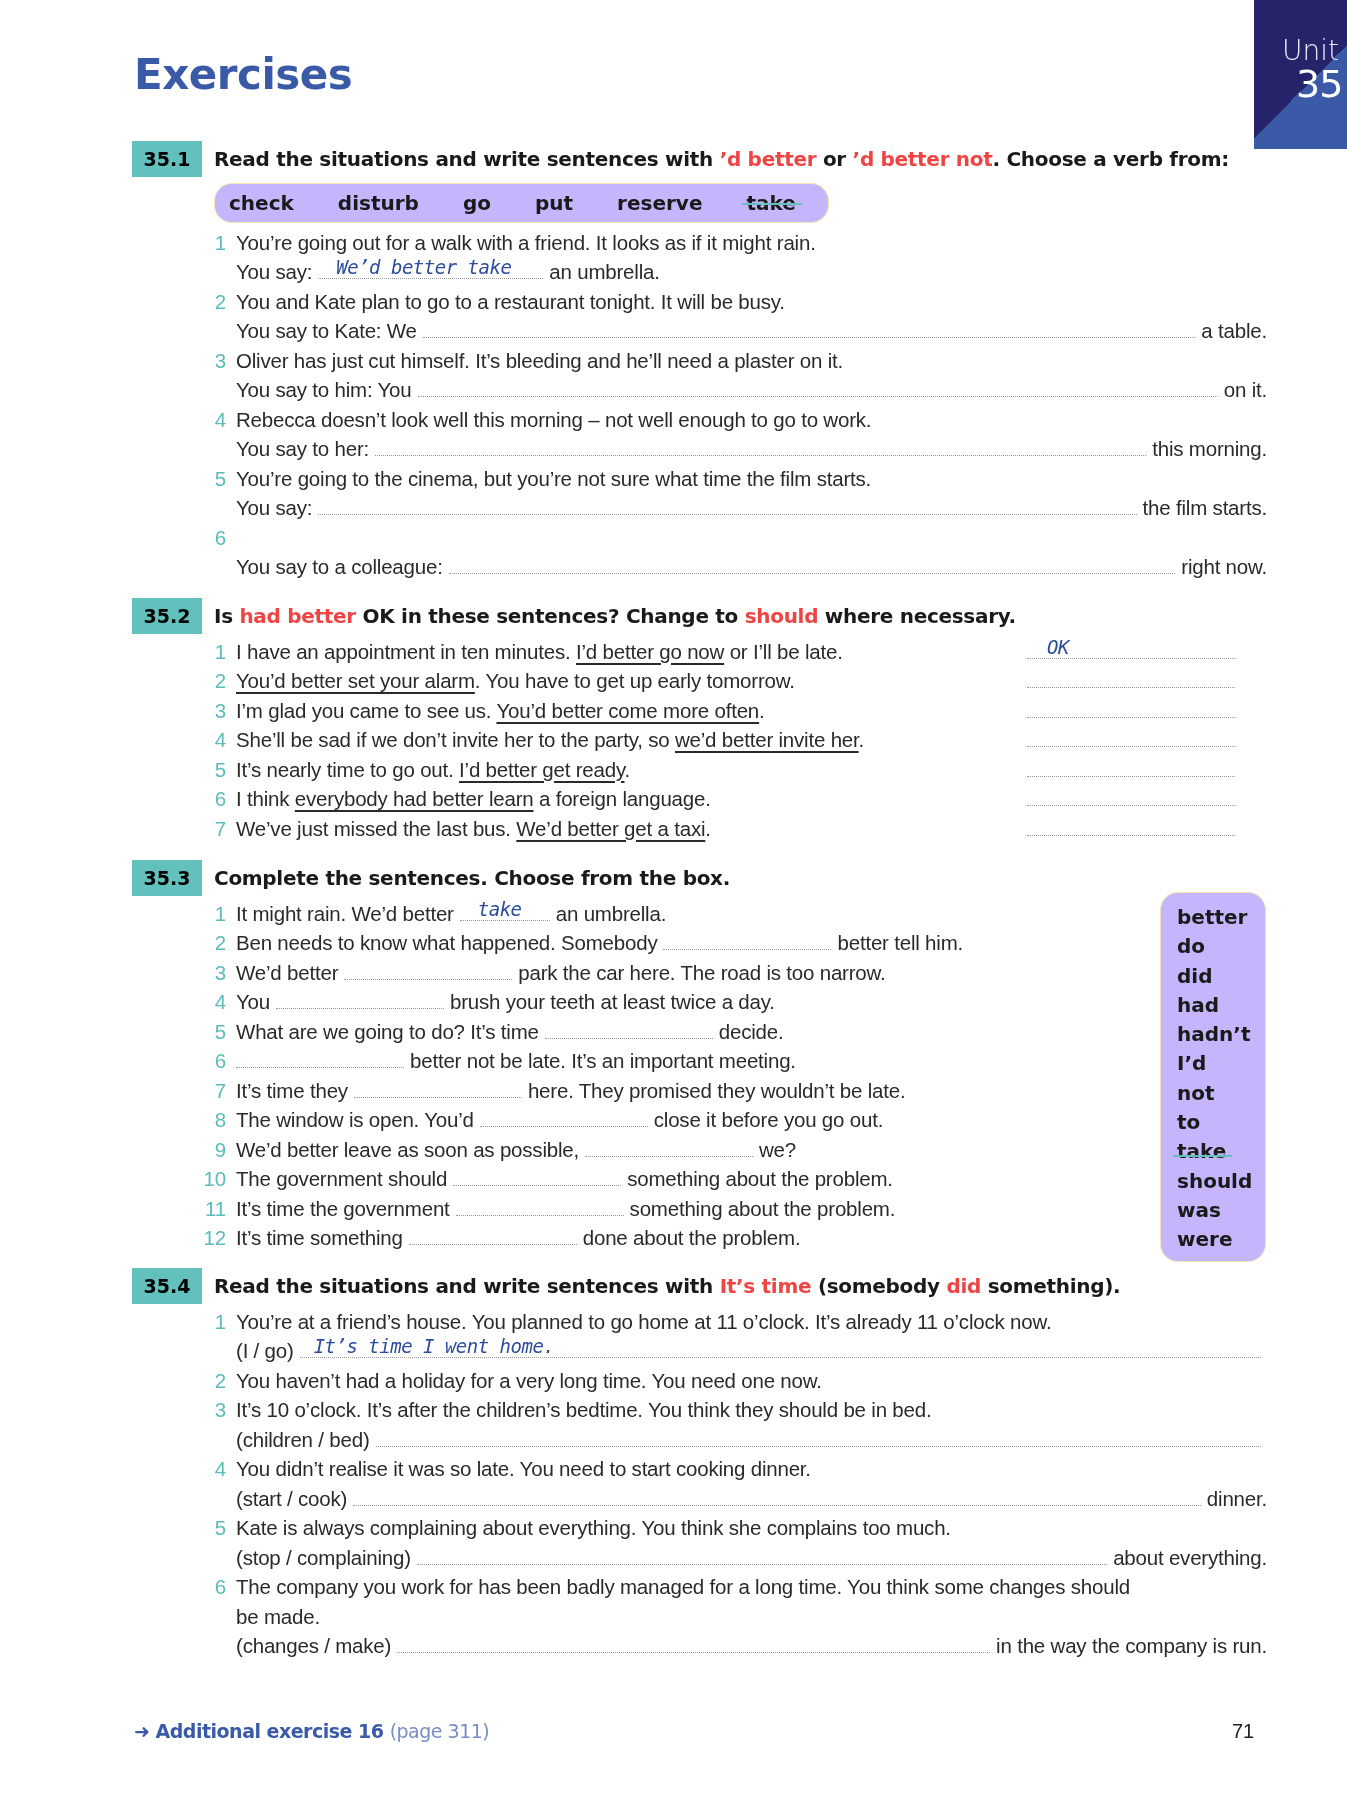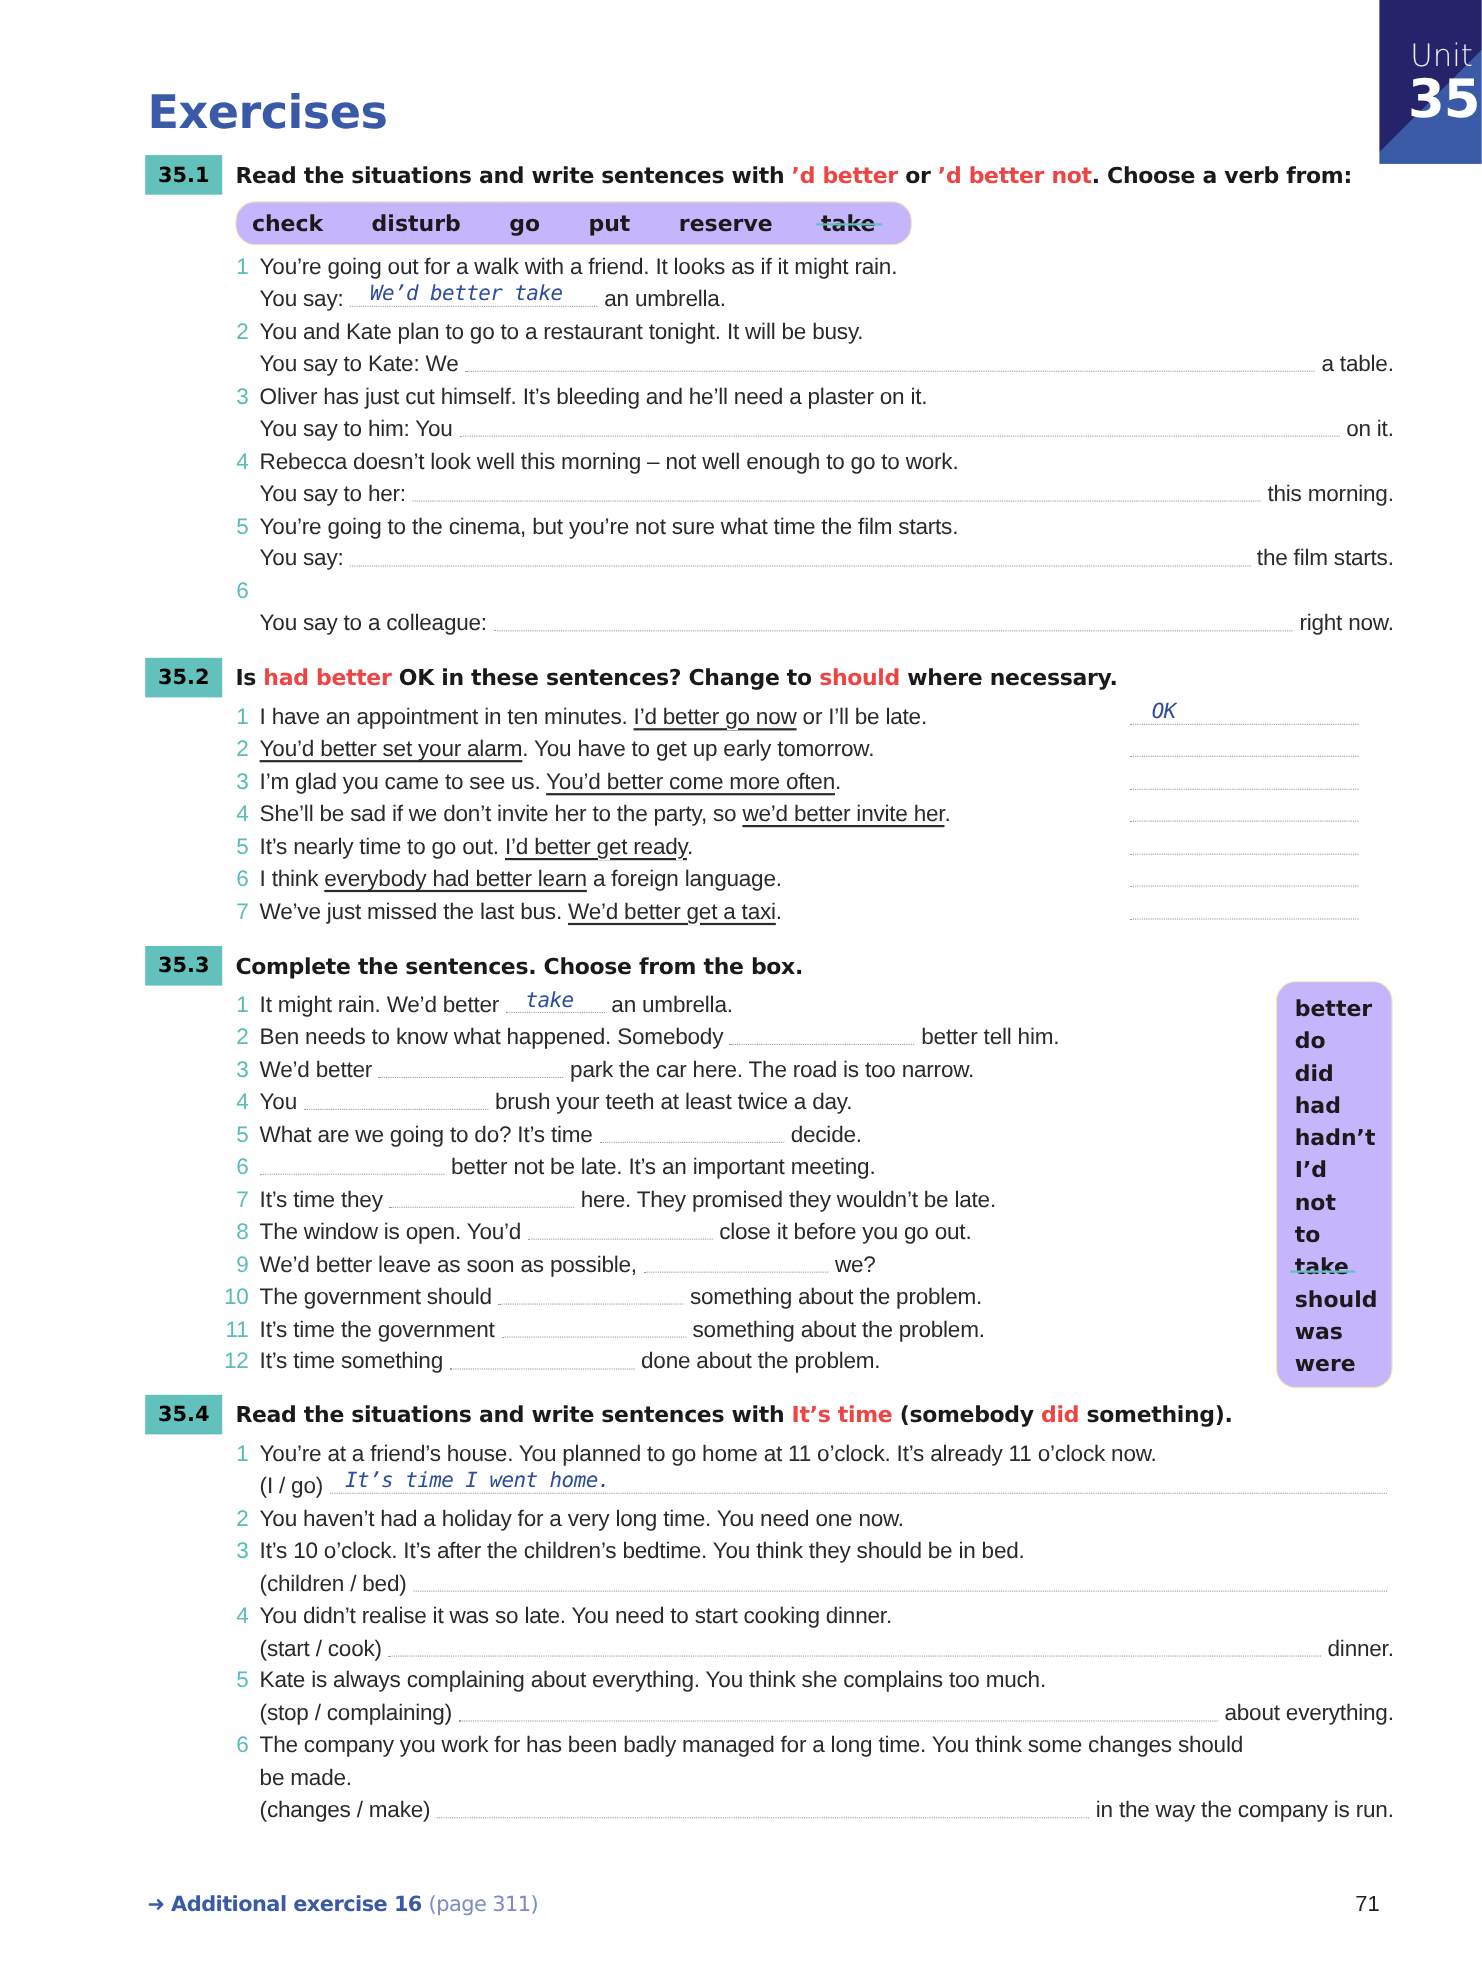--- a/index.html
+++ b/index.html
@@ -8,35 +8,34 @@
     position: relative;
     font-family: "Liberation Sans", "DejaVu Sans", sans-serif;
     color: #222;
     overflow: hidden;
   }
   .page-title {
     position: absolute; left: 134px; top: 50px;
     font-family: "DejaVu Sans", sans-serif;
     font-weight: bold; font-size: 42px; color: #3a5aa8;
     letter-spacing: -0.5px;
-    margin-top: 27px;
   }
   .unit-badge {
     position: absolute; left: 1220px; top: 0; width: 127px; height: 149px;
     background: linear-gradient(135deg, #25246a 0%, #25246a 50%, #3a5aa8 50%, #3a5aa8 100%);
     color: #fff;
     margin-left: 34px;
   }
   .unit-badge .unit-word {
     position: absolute; left: 28px; top: 34px;
     font-family: "DejaVu Sans", sans-serif; font-size: 28px; font-weight: 300; color: #e8ecf8;
   }
   .unit-badge .unit-num {
-    position: absolute; left: 26px; top: 62px;
-    font-family: "DejaVu Sans", sans-serif; font-size: 48px; font-weight: bold; letter-spacing: -1px;
+    position: absolute; left: 42px; top: 62px;
+    font-family: "DejaVu Sans", sans-serif; font-size: 38px; font-weight: normal; letter-spacing: -1px;
   }
 
   .section { position: absolute; left: 132px; width: 1135px; }
   .sec-head { position: relative; height: 38px; }
   .sec-num {
     position: absolute; left: 0; top: 0; width: 70px; height: 36px;
     background: #63c1bd; color: #000000; font-weight: bold;
     font-family: "DejaVu Sans", sans-serif; font-size: 19px;
     display: flex; align-items: center; justify-content: center;
   }

